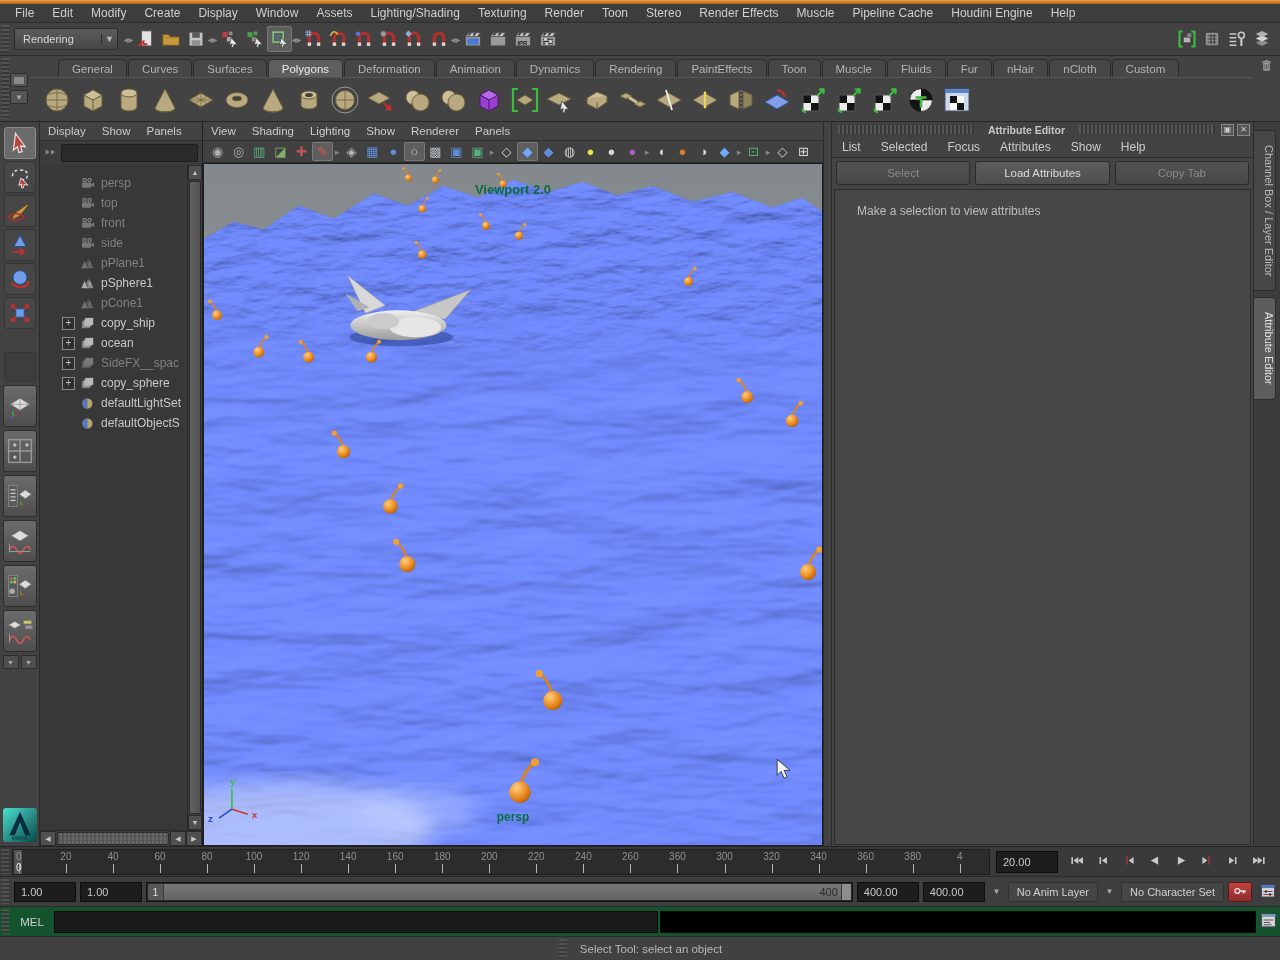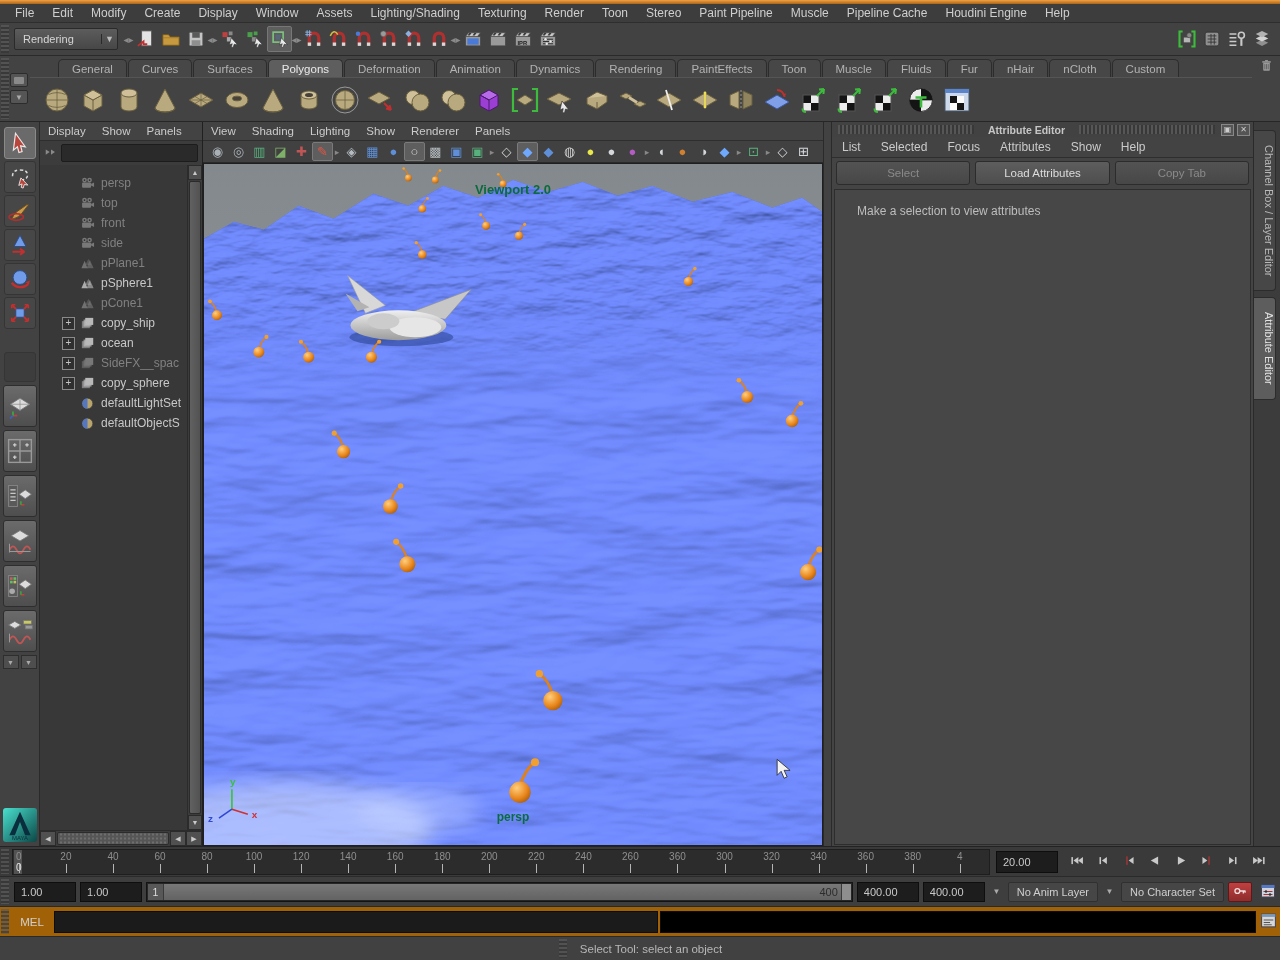--- a/index.html
+++ b/index.html
@@ -154,21 +154,21 @@
   .dd-arr { width:15px; text-align:center; color:#aaa; font-size:8px; }
   .flatfield { height:20px; display:flex; align-items:center; padding:0 8px; color:#cfcfcf; background:#464646;
       border:1px solid #303030; border-radius:2px; white-space:nowrap;}
   .keybtn { width:24px; height:20px; background:linear-gradient(#c04040,#8e2c2c); border:1px solid #5a1a1a;
       border-radius:2px; display:flex; align-items:center; justify-content:center;}
   .keybtn svg { width:16px; height:14px; }
   .prefbtn { width:24px; height:20px; display:flex; align-items:center; justify-content:center; }
   .prefbtn svg { width:16px; height:16px; }
 
   
-  #mel-row { height:30px; background:#a16207; display:flex; align-items:center; border-top:1px solid #2a2a2a;}
+  #mel-row { height:30px; background:#14532d; display:flex; align-items:center; border-top:1px solid #2a2a2a;}
   #mel-label { width:44px; text-align:center; color:#cfcfcf; font-size:11.5px; }
   #mel-input { flex:1; height:22px; background:#1b1b1b; border:1px solid #0d0d0d; color:#ccc; padding:0 6px; font-size:11px;}
   #mel-output { width:596px; height:22px; background:#000; border:1px solid #0d0d0d; margin-left:2px;}
   #script-editor-btn { width:24px; height:22px; display:flex; align-items:center; justify-content:center;}
   #script-editor-btn svg { width:17px; height:17px; }
   #help-row { height:24px; background:#414141; display:flex; align-items:center; border-top:1px solid #2a2a2a;justify-content:center;}
   #help-row .txt { padding-left:12px; color:#b7b7b7; font-size:11.5px; }
 </style>
 </head>
 <body>
@@ -182,21 +182,21 @@
       <div class="mitem">Modify</div>
       <div class="mitem">Create</div>
       <div class="mitem">Display</div>
       <div class="mitem">Window</div>
       <div class="mitem">Assets</div>
       <div class="mitem">Lighting/Shading</div>
       <div class="mitem">Texturing</div>
       <div class="mitem">Render</div>
       <div class="mitem">Toon</div>
       <div class="mitem">Stereo</div>
-      <div class="mitem">Paint Pipeline</div>
+      <div class="mitem">Render Effects</div>
       <div class="mitem">Muscle</div>
       <div class="mitem">Pipeline Cache</div>
       <div class="mitem">Houdini Engine</div>
       <div class="mitem">Help</div>
     </div>
 
   <div id="statusline">
     <div class="grip"></div>
     <div id="mode-select">
       <span class="lbl">Rendering</span>

